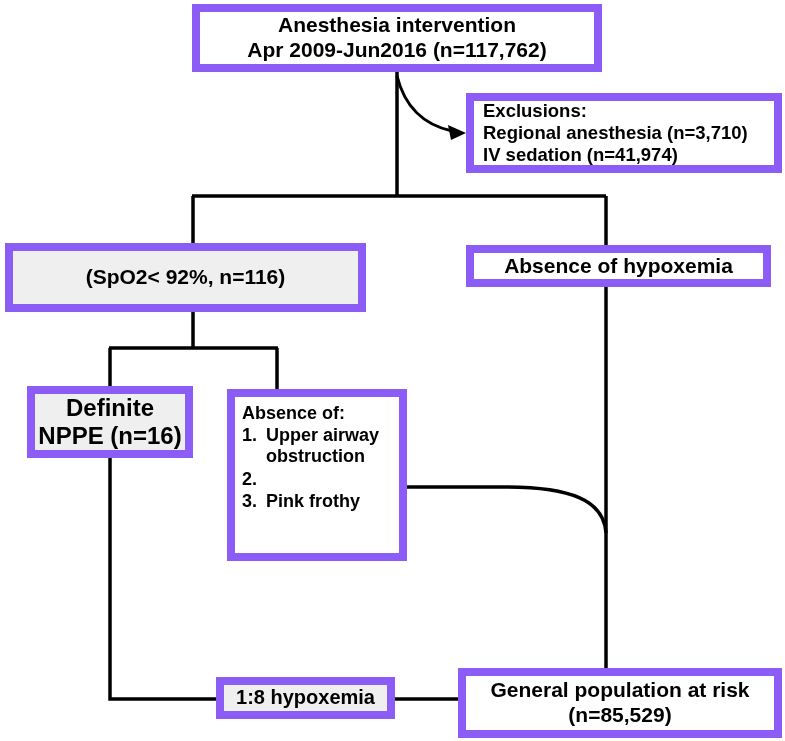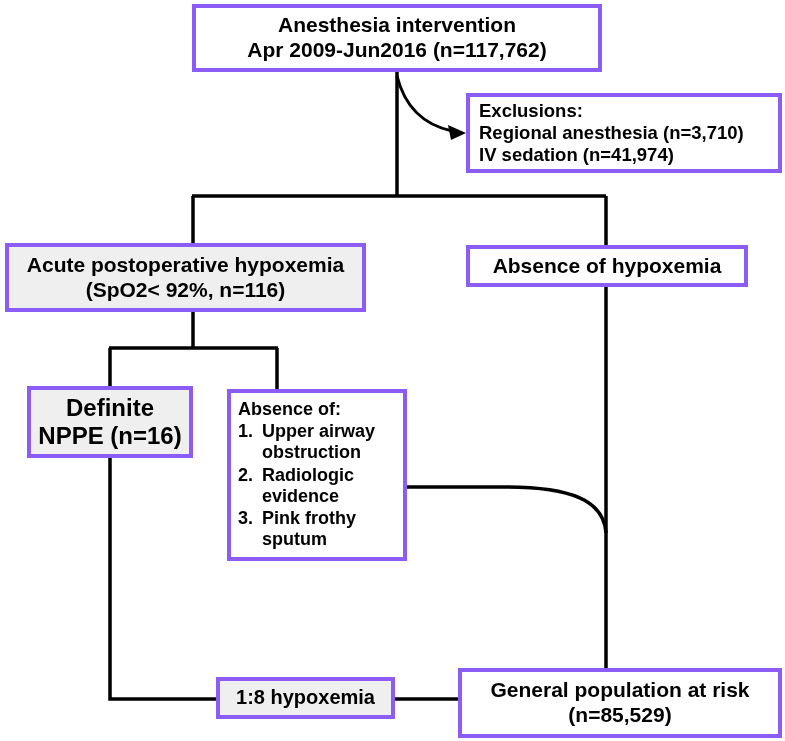--- a/index.html
+++ b/index.html
@@ -21,21 +21,21 @@
     position: absolute;
     left: 0;
     top: 0;
     width: 785px;
     height: 741px;
     pointer-events: none;
   }
   .node {
     position: absolute;
     box-sizing: border-box;
-    border: 4px solid #8b5cf6;
+    border: 8px solid #8b5cf6;
     background: #ffffff;
     display: flex;
     flex-direction: column;
     align-items: center;
     justify-content: center;
     text-align: center;
     color: #000000;
     font-weight: bold;
     line-height: 1.18;
     z-index: 2;
@@ -61,21 +61,21 @@
     left: 466px; top: 93px; width: 316px; height: 80px;
     font-size: 18.5px;
     padding: 5px 12px 5px 9px;
     justify-content: center;
   }
   #node-hypoxemia {
     left: 5px; top: 243px; width: 361px; height: 69px;
     font-size: 21px;
   }
   #node-absence-hypoxemia {
-    left: 466px; top: 245px; width: 282px; height: 42px;
+    left: 466px; top: 245px; width: 305px; height: 42px;
     font-size: 21px;
   }
   #node-nppe {
     left: 27px; top: 386px; width: 166px; height: 72px;
     font-size: 24px;
   }
   #node-absence-of {
     left: 218px; top: 389px; width: 180px; height: 172px;
     font-size: 18px;
     padding: 6px 4px 4px 7px;
@@ -155,21 +155,20 @@
     <span class="line">Apr 2009-Jun2016 (n=117,762)</span>
   </div>
 
   <div class="node left-align" id="node-exclusions">
     <span class="line">Exclusions:</span>
     <span class="line">Regional anesthesia (n=3,710)</span>
     <span class="line">IV sedation (n=41,974)</span>
   </div>
 
   <div class="node shaded" id="node-hypoxemia">
-    <span class="line">Acute postoperative hypoxemia</span>
     <span class="line">(SpO2&lt; 92%, n=116)</span>
   </div>
 
   <div class="node" id="node-absence-hypoxemia">
     <span class="line">Absence of hypoxemia</span>
   </div>
 
   <div class="node shaded" id="node-nppe">
     <span class="line">Definite</span>
     <span class="line">NPPE (n=16)</span>
@@ -180,30 +179,25 @@
     <ul class="num-list">
       <li>
         <span class="marker">1.</span>
         <span class="txt">
           <span class="line">Upper airway</span>
           <span class="line">obstruction</span>
         </span>
       </li>
       <li>
         <span class="marker">2.</span>
-        <span class="txt">
-          <span class="line">Radiologic</span>
-          <span class="line">evidence</span>
-        </span>
       </li>
       <li>
         <span class="marker">3.</span>
         <span class="txt">
           <span class="line">Pink frothy</span>
-          <span class="line">sputum</span>
         </span>
       </li>
     </ul>
   </div>
 
   <div class="node shaded" id="node-matching">
     <span class="line">1:8 hypoxemia</span>
   </div>
 
   <div class="node" id="node-general-pop">

